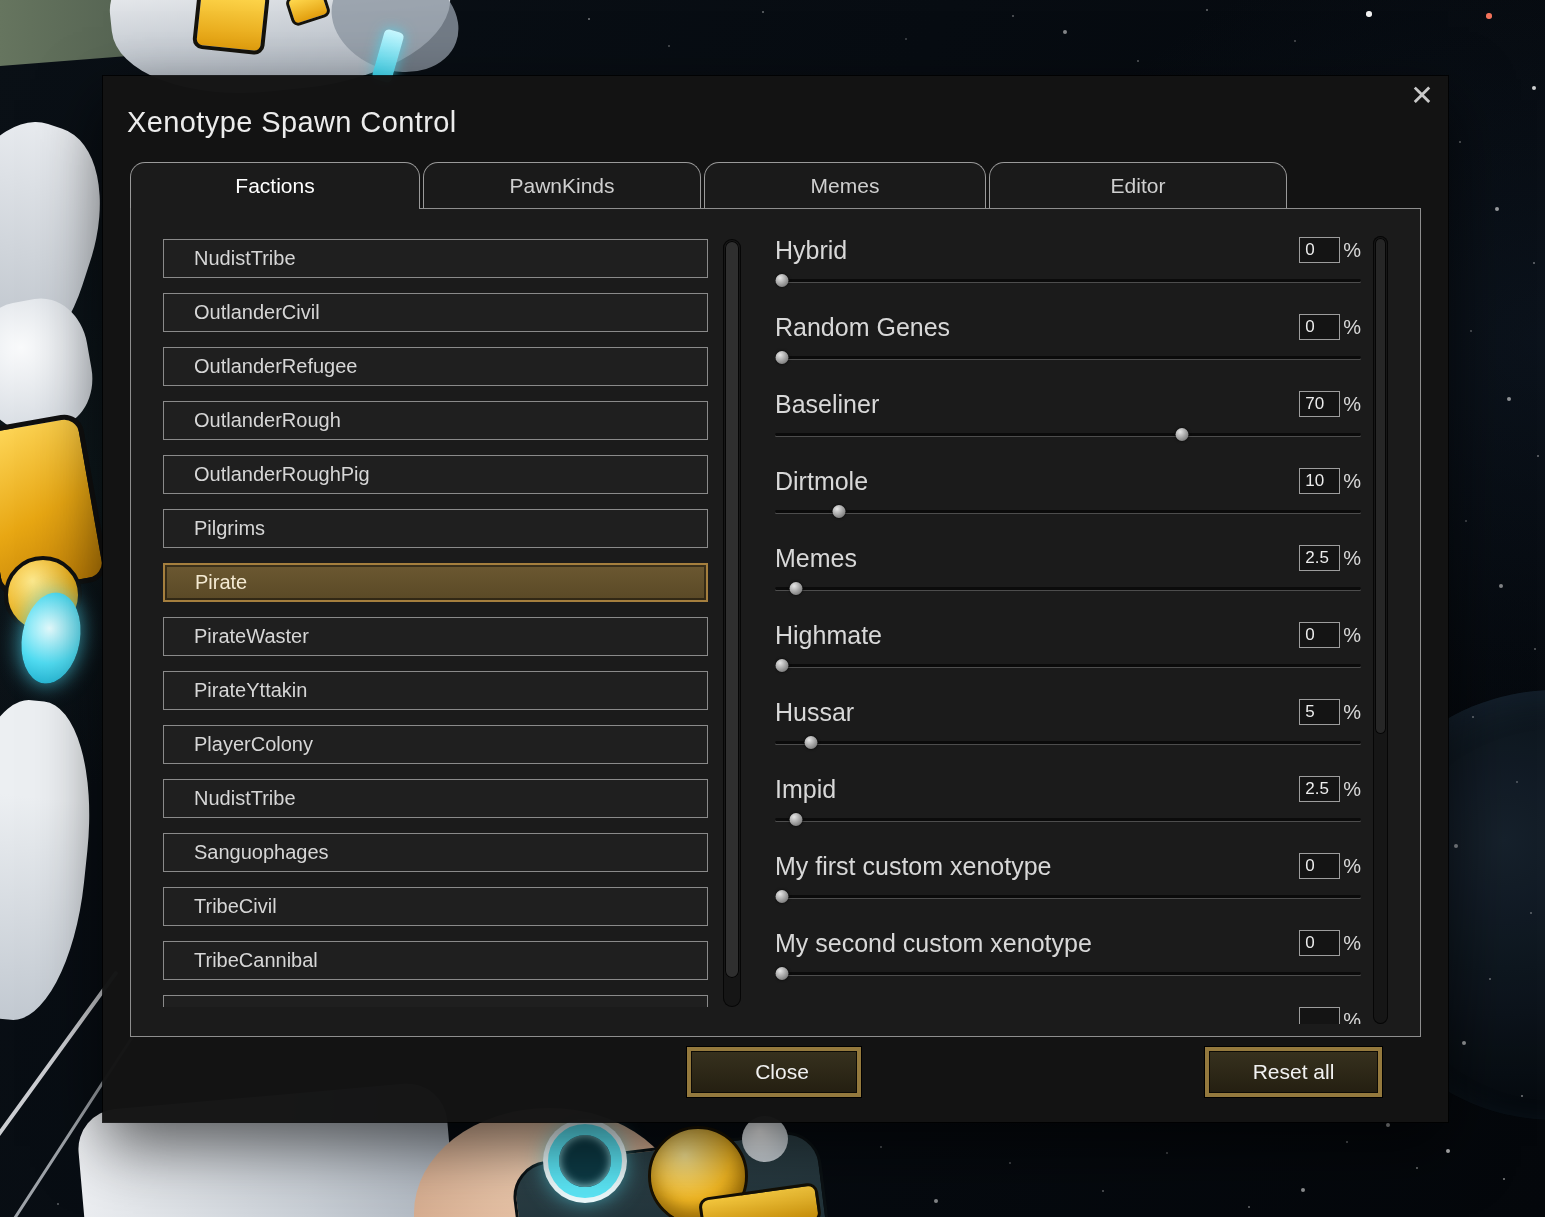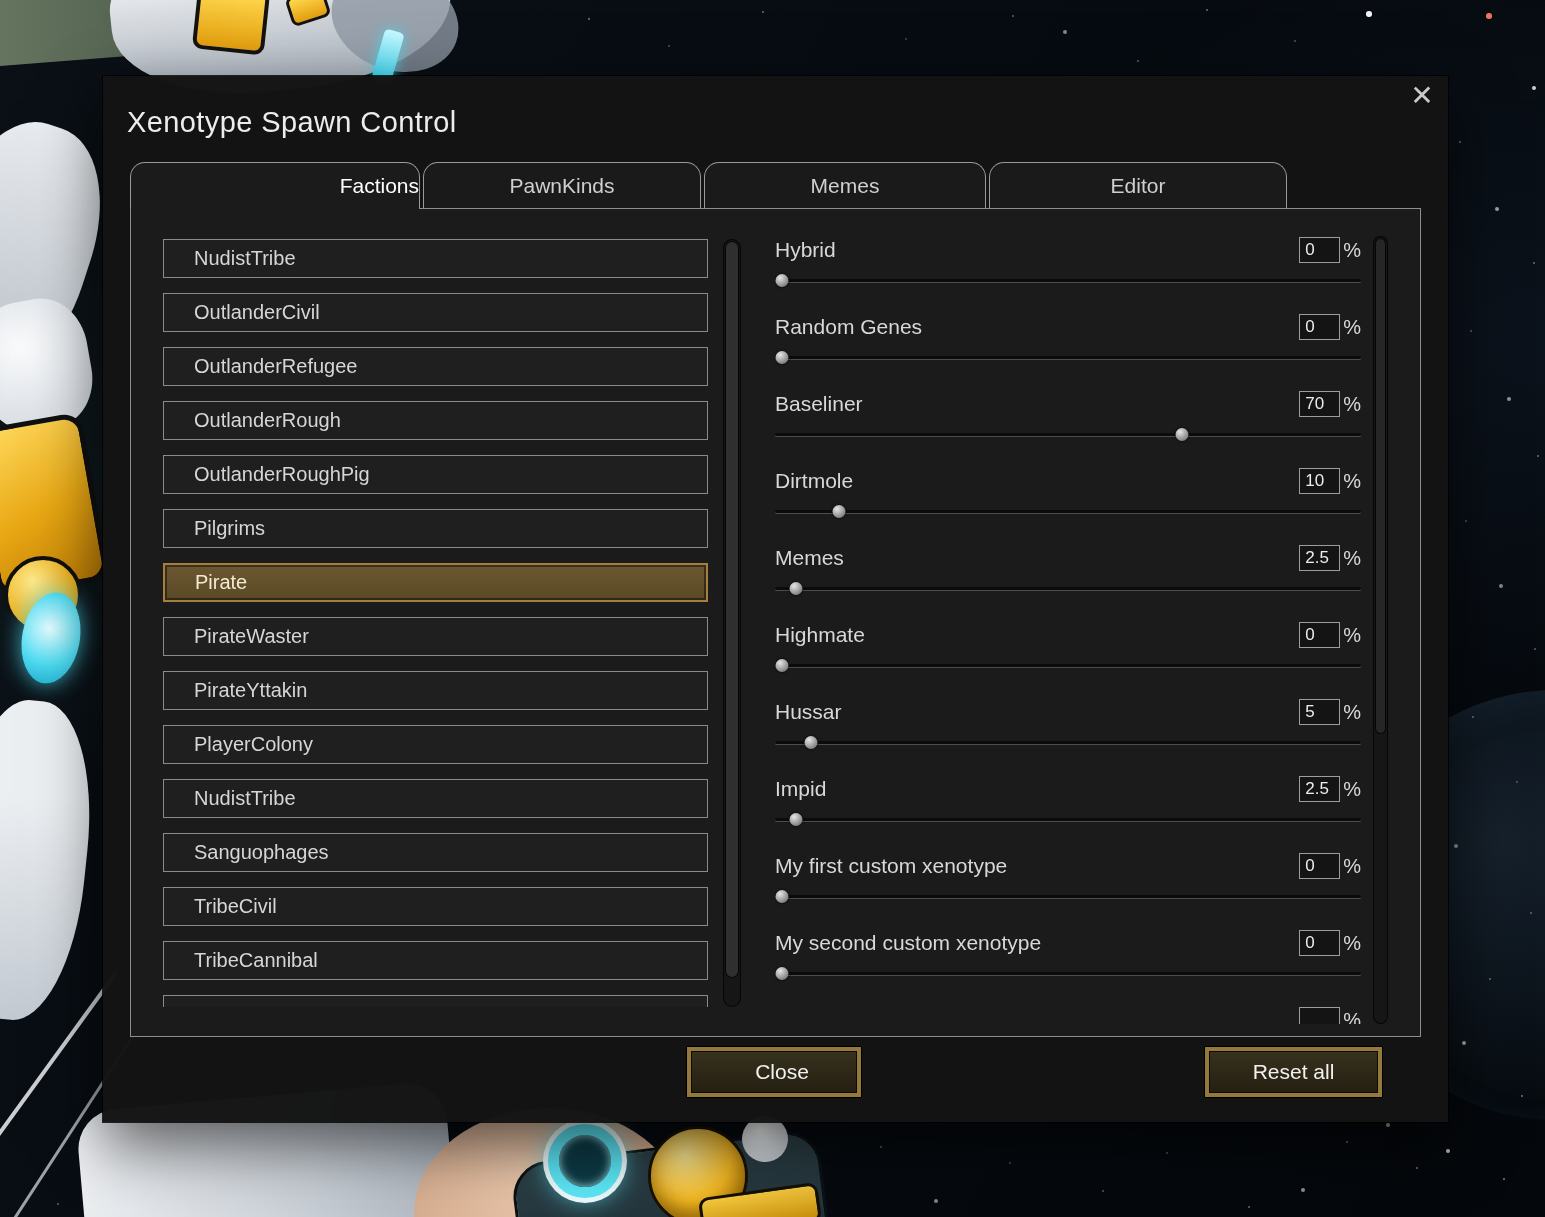--- a/index.html
+++ b/index.html
@@ -102,21 +102,21 @@
     box-shadow:0 0 0 1px rgba(0,0,0,.8), 0 24px 60px rgba(0,0,0,.6); }
   .dialog-title { position:absolute; left:24px; top:30px; font-size:29px; color:#ececec;
     letter-spacing:.4px; }
   .close-x { position:absolute; top:2px; right:8px; width:36px; height:36px; font-size:28px;
     color:#c9c9c9; text-align:center; line-height:36px; cursor:pointer; }
 
   .tabs { position:absolute; left:27px; top:86px; height:46px; display:flex; gap:3px; z-index:3; }
   .tab { border:1px solid #9a9a9a; border-bottom:none; border-radius:15px 15px 0 0;
     background:rgba(255,255,255,0.03); color:#cfcfcf; font-size:21px;
     display:flex; align-items:center; justify-content:center; cursor:pointer; }
-  .tab.active { background:#1b1b1b; color:#ffffff; position:relative;justify-content:flex-end; }
+  .tab.active { background:#1b1b1b; color:#ffffff; position:relative; }
   .tab.active::after { content:""; position:absolute; left:0; right:0; bottom:-2px; height:3px;
     background:#1b1b1b; }
 
   .panel { position:absolute; left:27px; top:132px; width:1291px; height:829px;
     border:1px solid #8e8e8e; background:#1b1b1b; z-index:2; }
 
   .faction-list { position:absolute; left:32px; top:30px; width:545px; height:768px; overflow:hidden; }
   .faction-item { height:39px; margin-bottom:15px; border:1px solid #8a8a8a;
     background:rgba(255,255,255,0.02); display:flex; align-items:center; padding-left:30px;
     color:#d6d6d6; font-size:20px; cursor:pointer; }
@@ -125,21 +125,21 @@
     box-shadow:inset 0 0 0 2px rgba(0,0,0,.45); }
 
   .list-scrollbar { position:absolute; left:592px; top:30px; width:18px; height:768px;
     background:#161616; border-radius:9px; box-shadow:inset 0 0 0 1px #060606; cursor:pointer; }
   .list-scrollbar .thumb { position:absolute; left:2px; right:2px; top:2px; height:96%;
     background:#2f2f2f; border-radius:8px; box-shadow:inset 0 0 0 1px #050505; }
 
   .slider-rows { position:absolute; left:644px; top:27px; width:586px; height:788px; overflow:hidden; }
   .slider-row { height:52px; margin-bottom:25px; position:relative; }
   .slider-head { display:flex; justify-content:space-between; align-items:center; height:28px; }
-  .slider-label { color:#d8d8d8; font-size:21px; }
+  .slider-label { color:#d8d8d8; font-size:25px; }
   .value-wrap { display:flex; align-items:center; gap:3px; }
   .value-box { width:41px; height:26px; border:1px solid #9d9d9d; background:rgba(0,0,0,.25);
     color:#ececec; font-size:17px; line-height:24px; padding-left:5px; cursor:text; }
   .percent-sign { color:#d8d8d8; font-size:20px; }
   .slider-track { position:absolute; left:0; right:0; top:38px; height:13px; cursor:pointer; }
   .slider-track::before { content:""; position:absolute; left:0; right:0; top:5px; height:3px;
     background:#0b0b0b; box-shadow:0 1px 0 rgba(255,255,255,.22); border-radius:2px; }
   .slider-handle { position:absolute; top:0; width:13px; height:13px; border-radius:50%;
     background:radial-gradient(circle at 35% 30%, #e6e6e6, #9a9a9a 55%, #5f5f5f);
     box-shadow:0 0 3px rgba(0,0,0,.8); transform:translateX(-50%); cursor:pointer; }

